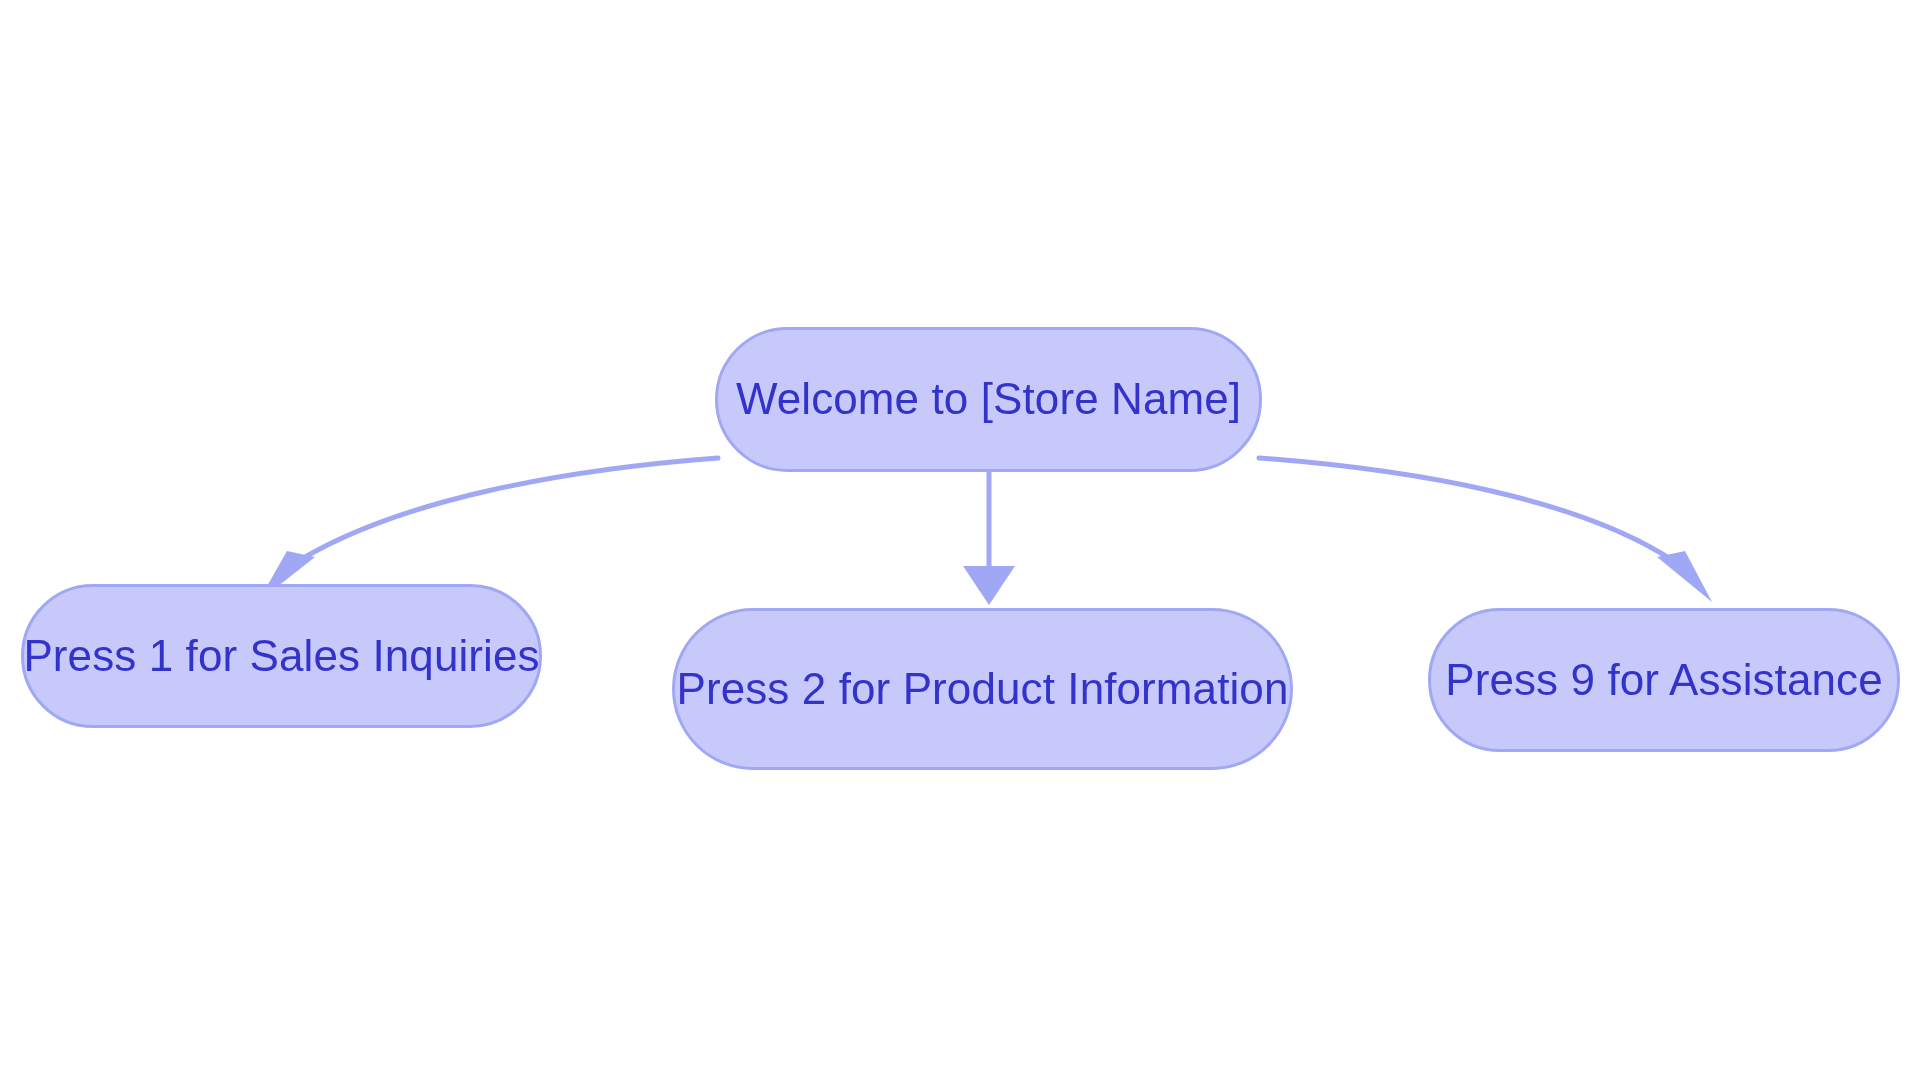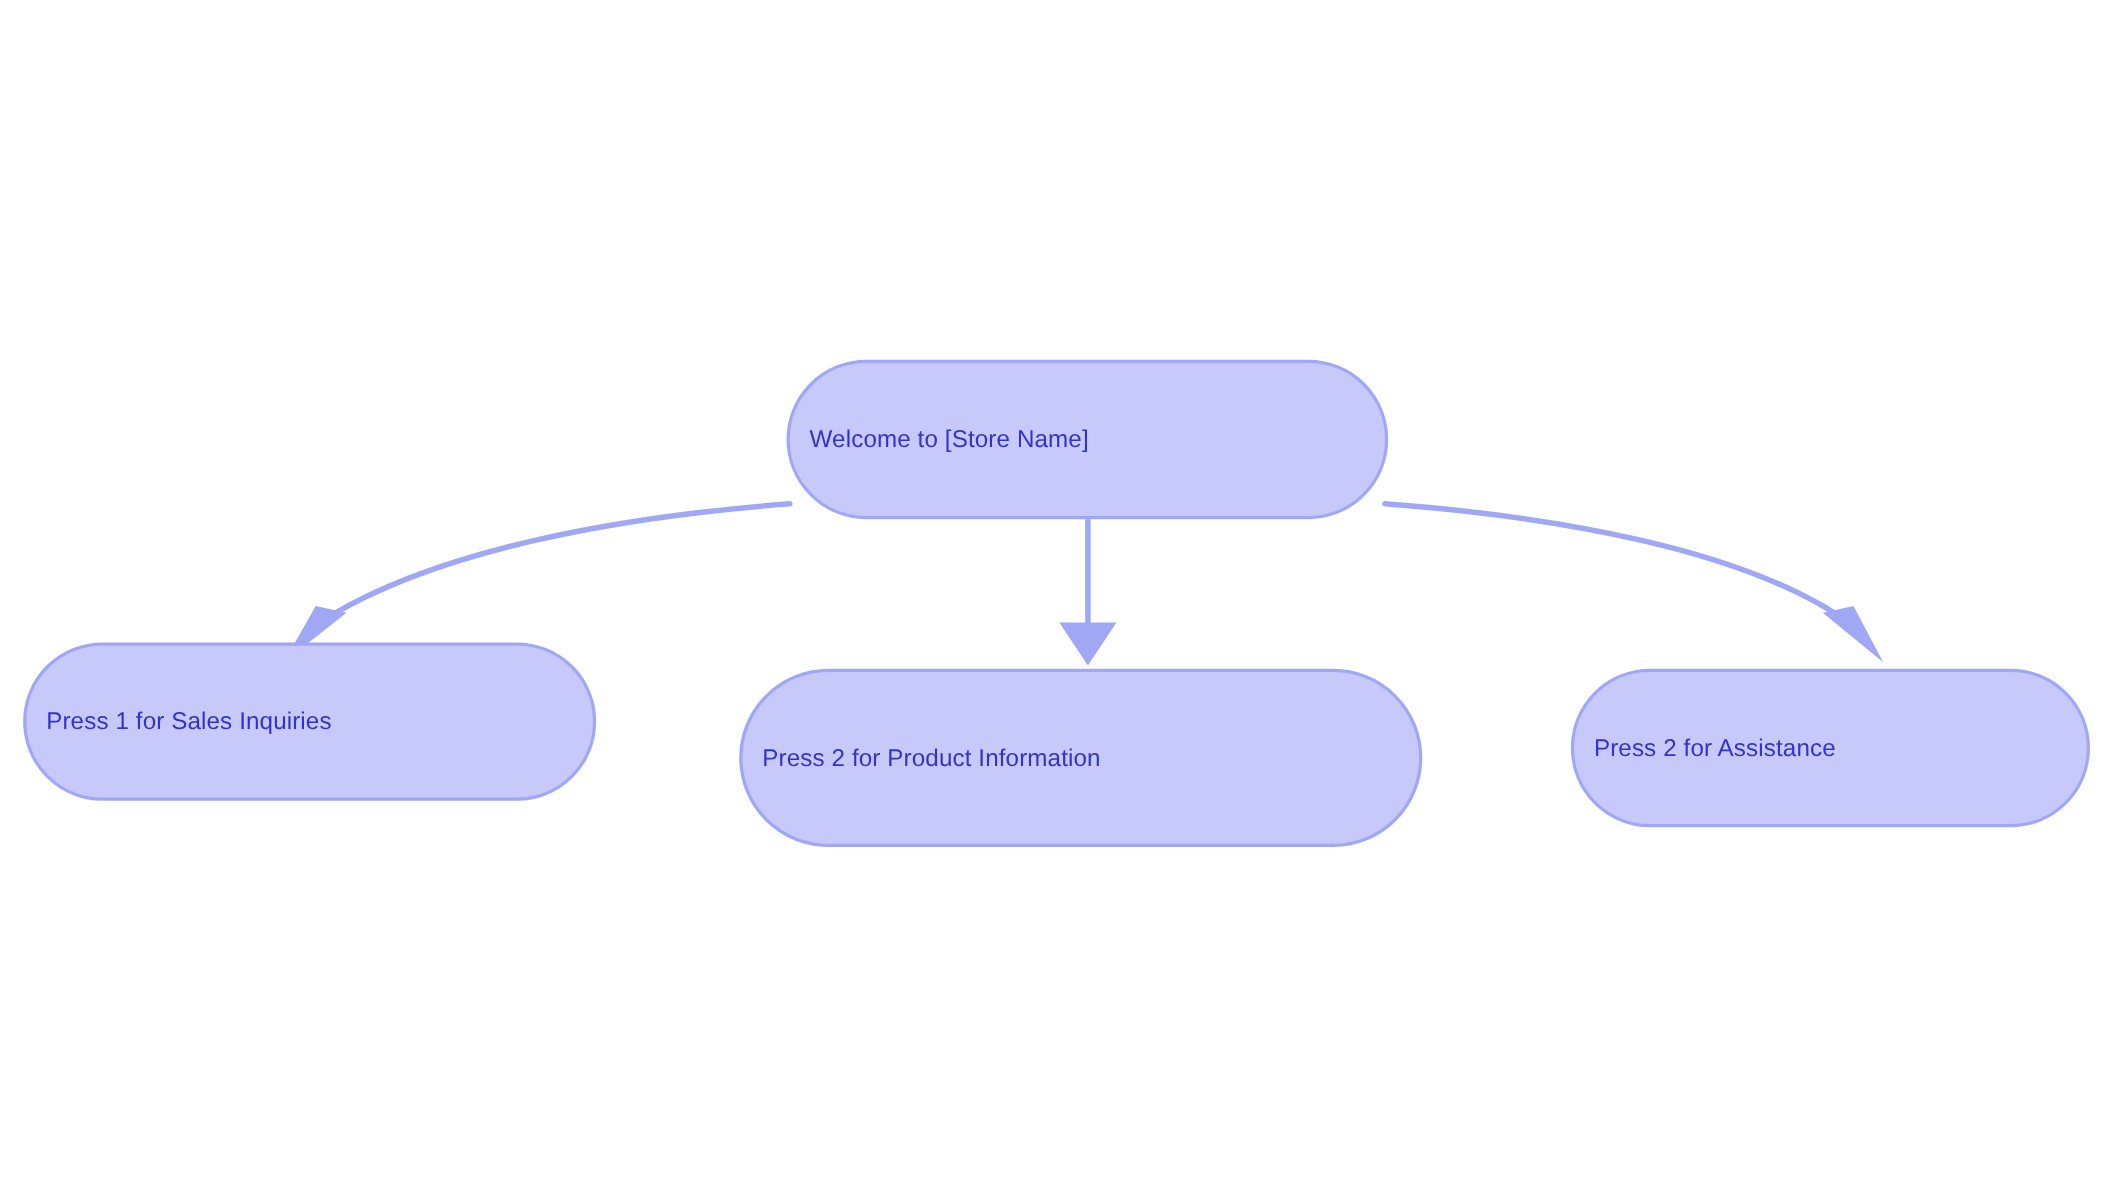--- a/index.html
+++ b/index.html
@@ -26,26 +26,26 @@
     top: 0;
     width: 1920px;
     height: 1083px;
     pointer-events: none;
   }
   .node {
     position: absolute;
     box-sizing: border-box;
     display: flex;
     align-items: center;
-    justify-content: flex-start;
+    justify-content: center;
     background: #c8c9fb;
     border: 3px solid #a0a8f5;
     border-radius: 9999px;
     color: #3333cc;
-    font-size: 22px;
+    font-size: 44px;
     font-weight: 400;
     letter-spacing: 0.1px;
     line-height: 1.1;
     white-space: nowrap;
   }
   .node-label {
     display: block;
     padding: 0 18px;
   }
 </style>
@@ -78,16 +78,16 @@
 
   <div class="node" style="left:21px; top:584px; width:521px; height:144px;">
     <span class="node-label">Press 1 for Sales Inquiries</span>
   </div>
 
   <div class="node" style="left:672px; top:608px; width:621px; height:162px;">
     <span class="node-label">Press 2 for Product Information</span>
   </div>
 
   <div class="node" style="left:1428px; top:608px; width:472px; height:144px;">
-    <span class="node-label">Press 2 for Assistance</span>
+    <span class="node-label">Press 9 for Assistance</span>
   </div>
 
 </div>
 
 </body></html>

